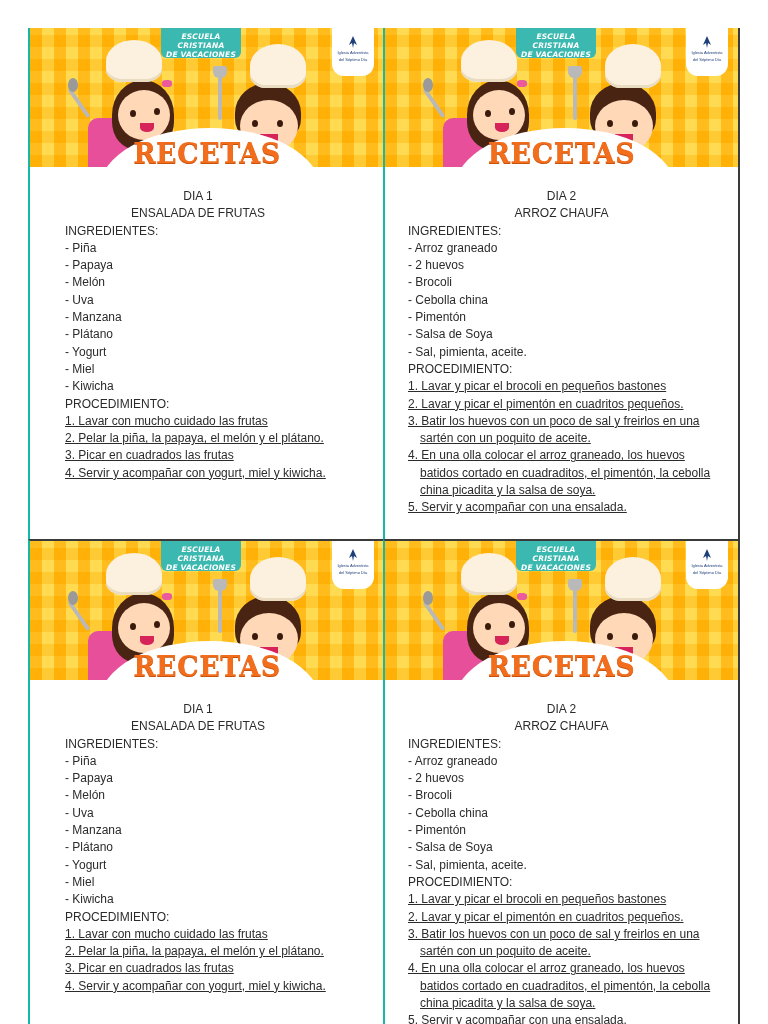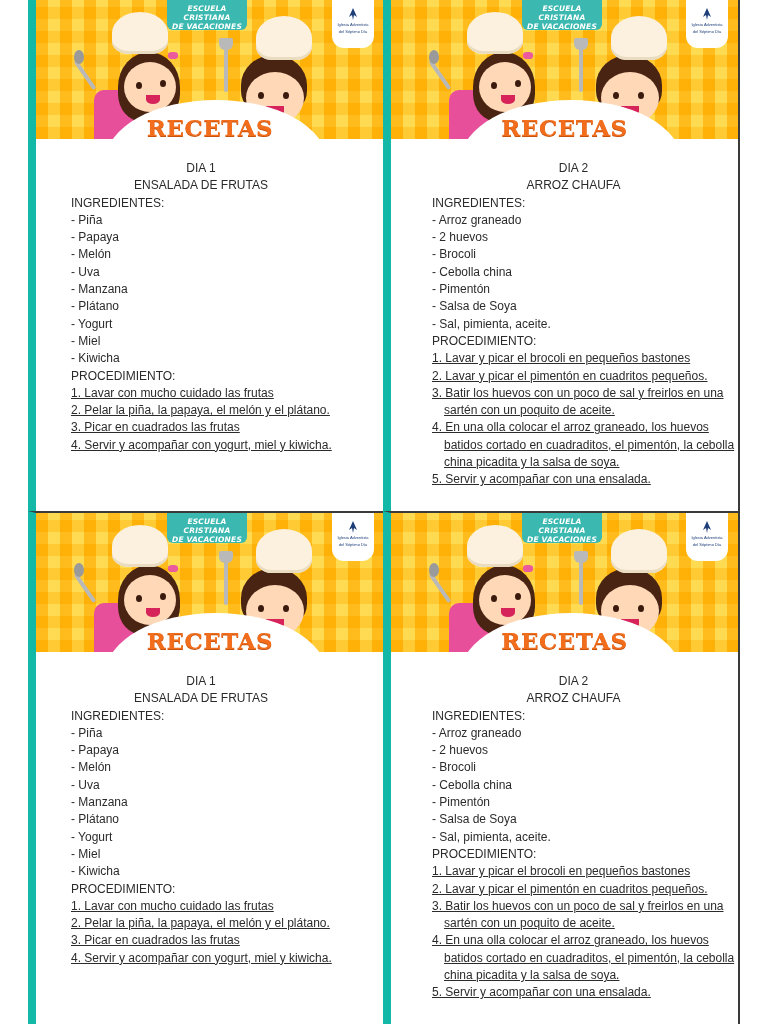--- a/index.html
+++ b/index.html
@@ -20,23 +20,24 @@
       left: 28px;
       top: 0;
       width: 712px;
       height: 1024px;
     }
     .card {
       position: absolute;
       width: 356px;
       height: 512px;
       box-sizing: border-box;
-      border-left: 8px solid #14b8a6;
+      border-left: 2px solid #14b8a6;
       background: #ffffff;
       overflow: hidden;
+      margin-top: 28px;
     }
     .card.right { border-right: 2px solid #3a3a3a; }
     .card.bottom { border-top: 2px solid #3a3a3a; }
     .card.c0 { left: 0; top: 0; }
     .card.c1 { left: 355px; top: 0; width: 357px; }
     .card.c2 { left: 0; top: 511px; height: 513px; }
     .card.c3 { left: 355px; top: 511px; width: 357px; height: 513px; }
 
     
     .banner {
@@ -158,36 +159,36 @@
       border-radius: 40%;
     }
     .recetas-title {
       position: absolute;
       left: 0;
       right: 0;
       bottom: -2px;
       text-align: center;
       font-family: "DejaVu Serif", serif;
       font-weight: bold;
-      font-size: 23px;
+      font-size: 27px;
       color: #f26e1d;
       letter-spacing: 0.5px;
       text-shadow: 0 1px 0 #c8530d;
     }
 
     
     .recipe {
       font-family: "Liberation Sans", sans-serif;
       font-size: 12px;
       line-height: 17.3px;
       color: #2b2b2b;
       padding-top: 21px;
     }
     .card.c0 .recipe, .card.c2 .recipe { padding-left: 35px; }
-    .card.c1 .recipe, .card.c3 .recipe { padding-left: 41px; }
+    .card.c1 .recipe, .card.c3 .recipe { padding-left: 23px; }
     .recipe .center {
       text-align: center;
       padding-right: 53px;
     }
     .card.c1 .recipe .center, .card.c3 .recipe .center { padding-right: 23px; }
     .line { white-space: nowrap; }
     .step { padding-left: 12px; text-indent: -12px; white-space: normal; width: 300px; text-decoration: underline; }
   </style>
 </head>
 <body>

